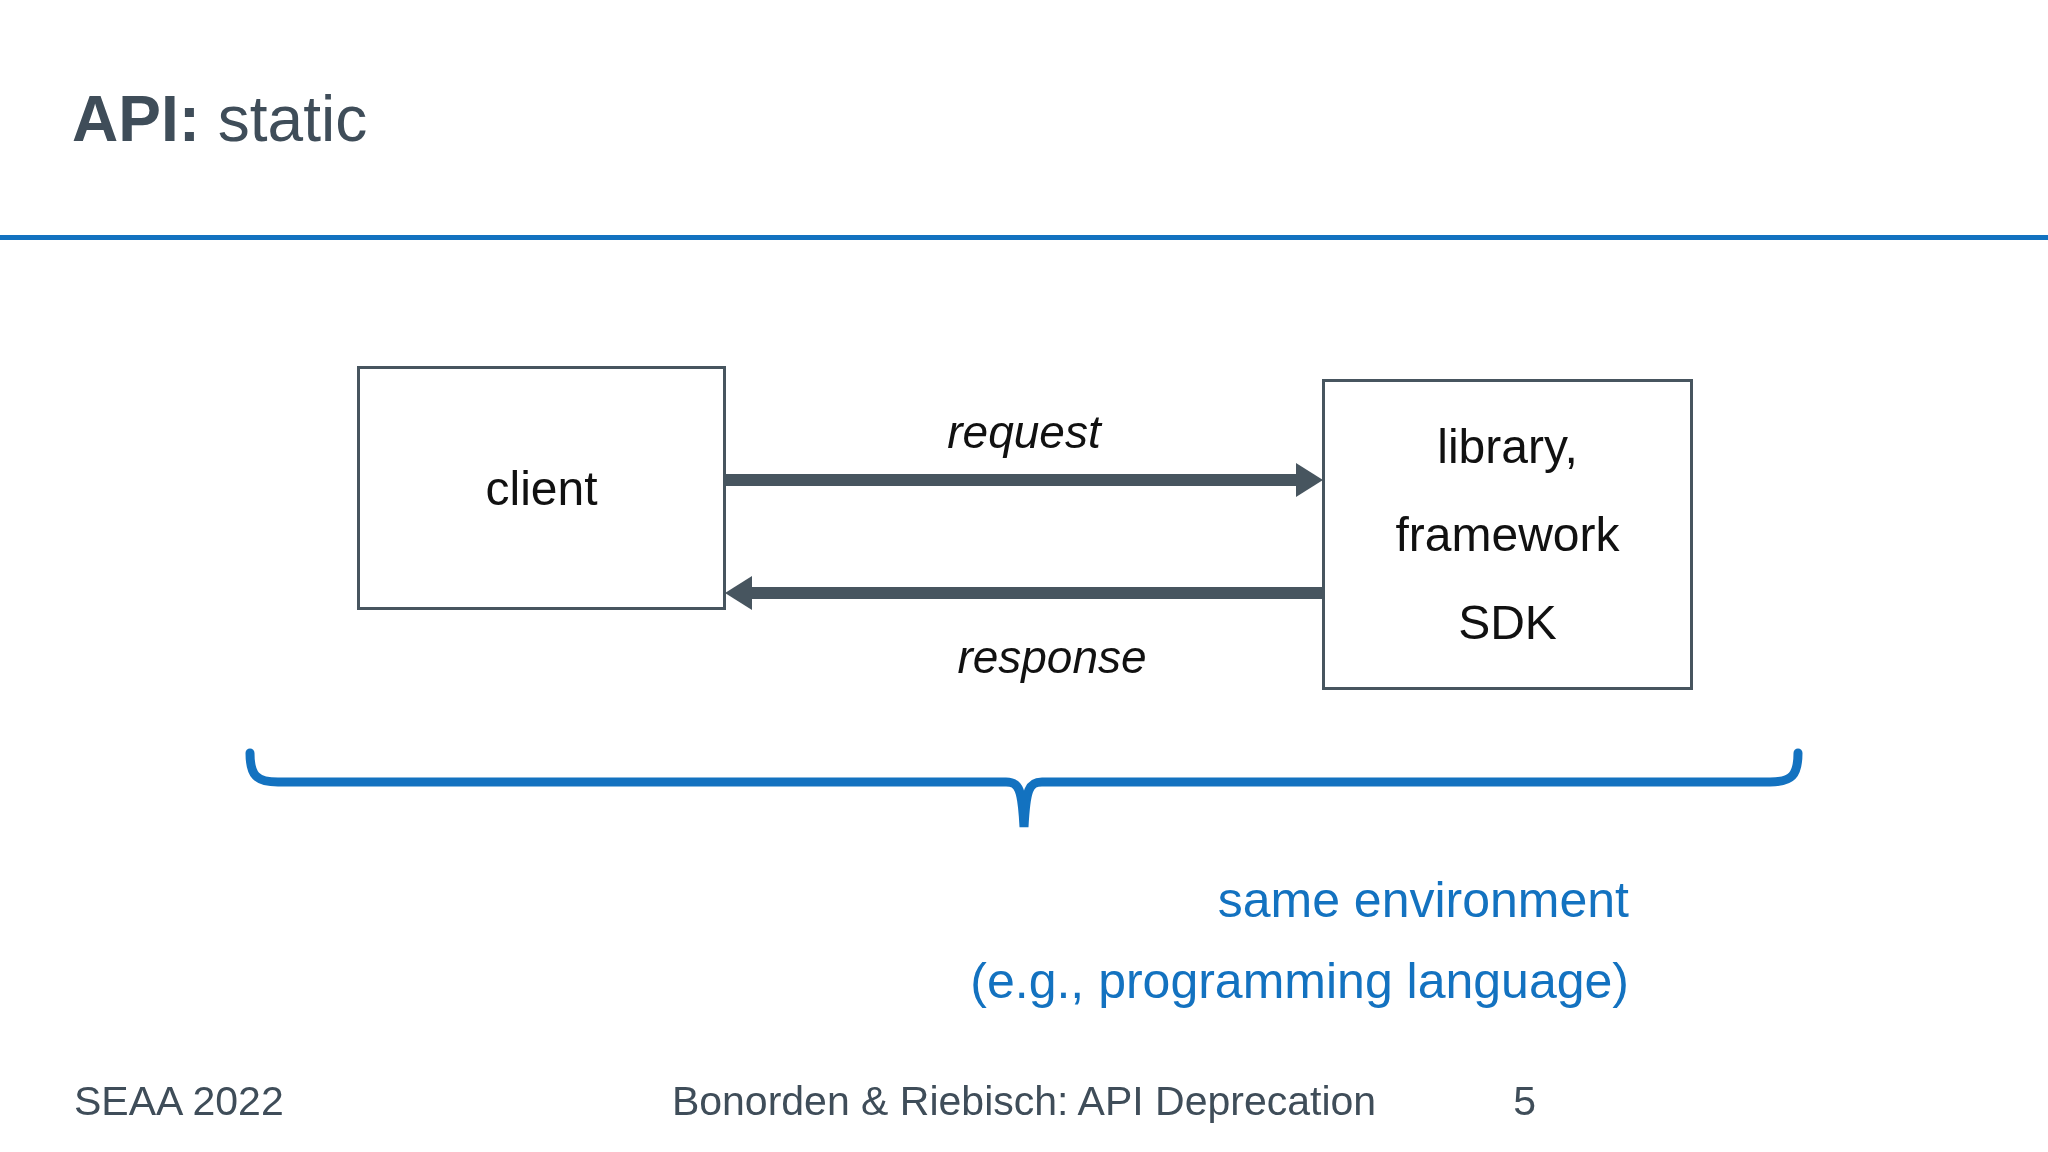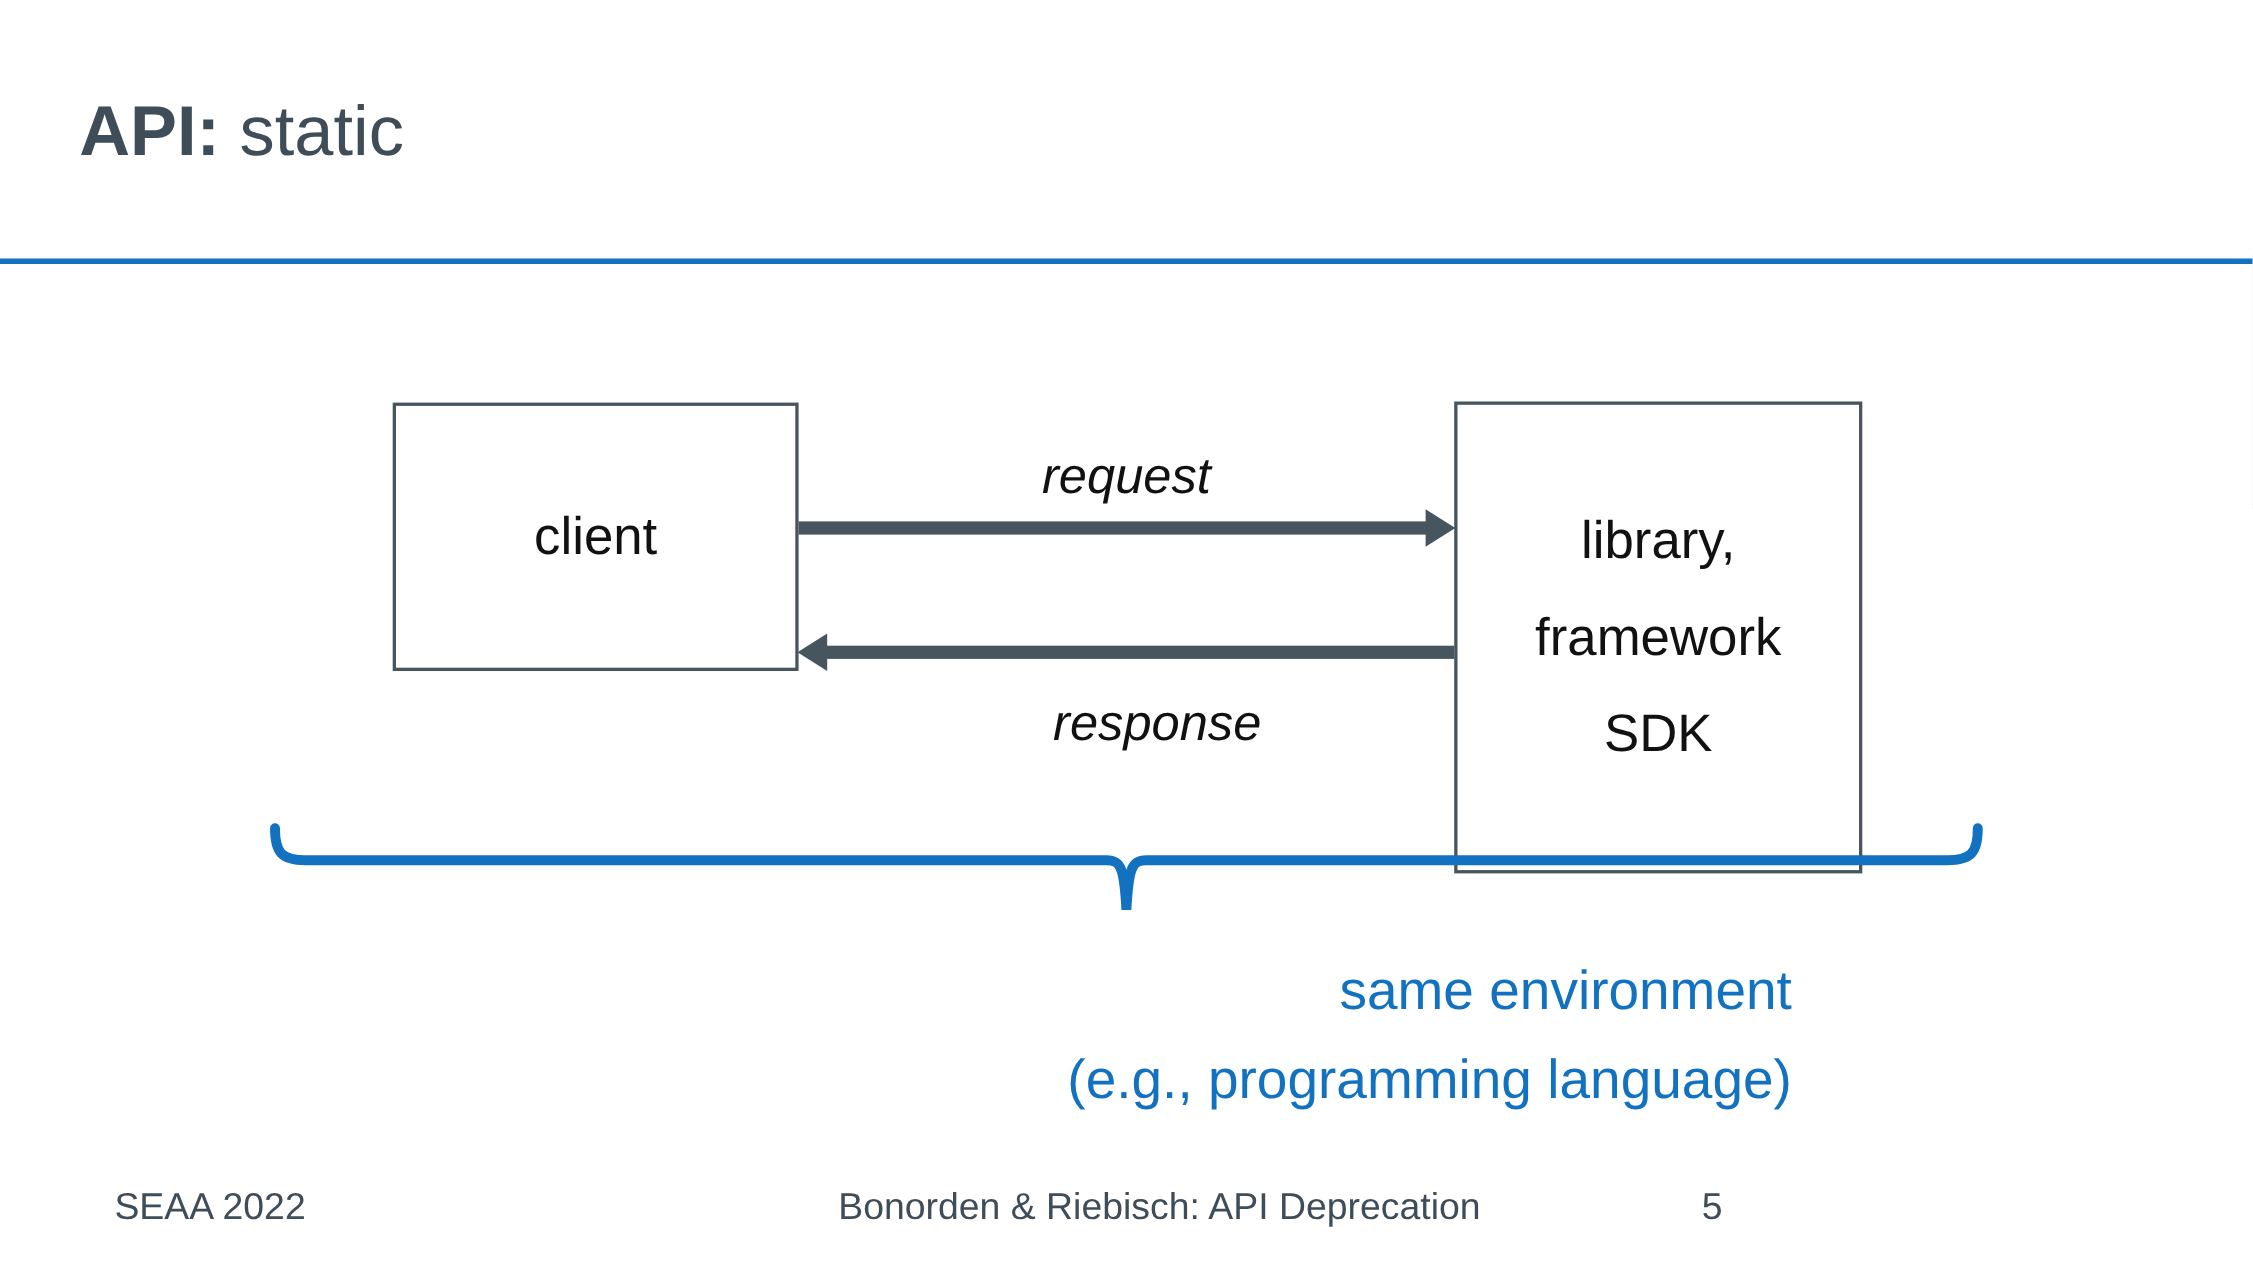--- a/index.html
+++ b/index.html
@@ -50,23 +50,23 @@
     text-align: center;
   }
   .box-client {
     left: 357px;
     top: 366px;
     width: 369px;
     height: 244px;
   }
   .box-library {
     left: 1322px;
-    top: 365px;
+    top: 379px;
     width: 371px;
-    height: 429px;
+    height: 311px;
   }
   .box-library .box-line { line-height: 88px; }
 
   
   .arrow-shaft {
     position: absolute;
     background: #47555f;
     height: 12px;
   }
   .shaft-request {
@@ -133,23 +133,22 @@
     line-height: 81px;
   }
 
   
   .footer {
     position: absolute;
     left: 0;
     top: 1078px;
     width: 1624px;
     height: 44px;
-    font-size: 34px;
+    font-size: 41px;
     color: #3f4d59;
-    margin-left: 30px;
   }
   .footer-left   { position: absolute; left: 74px; top: 0; }
   .footer-center { position: absolute; left: 0; width: 2048px; text-align: center; top: 0; }
   .footer-right  { position: absolute; right: 88px; top: 0; }
 </style>
 </head>
 <body>
 
 <div class="slide">
 

